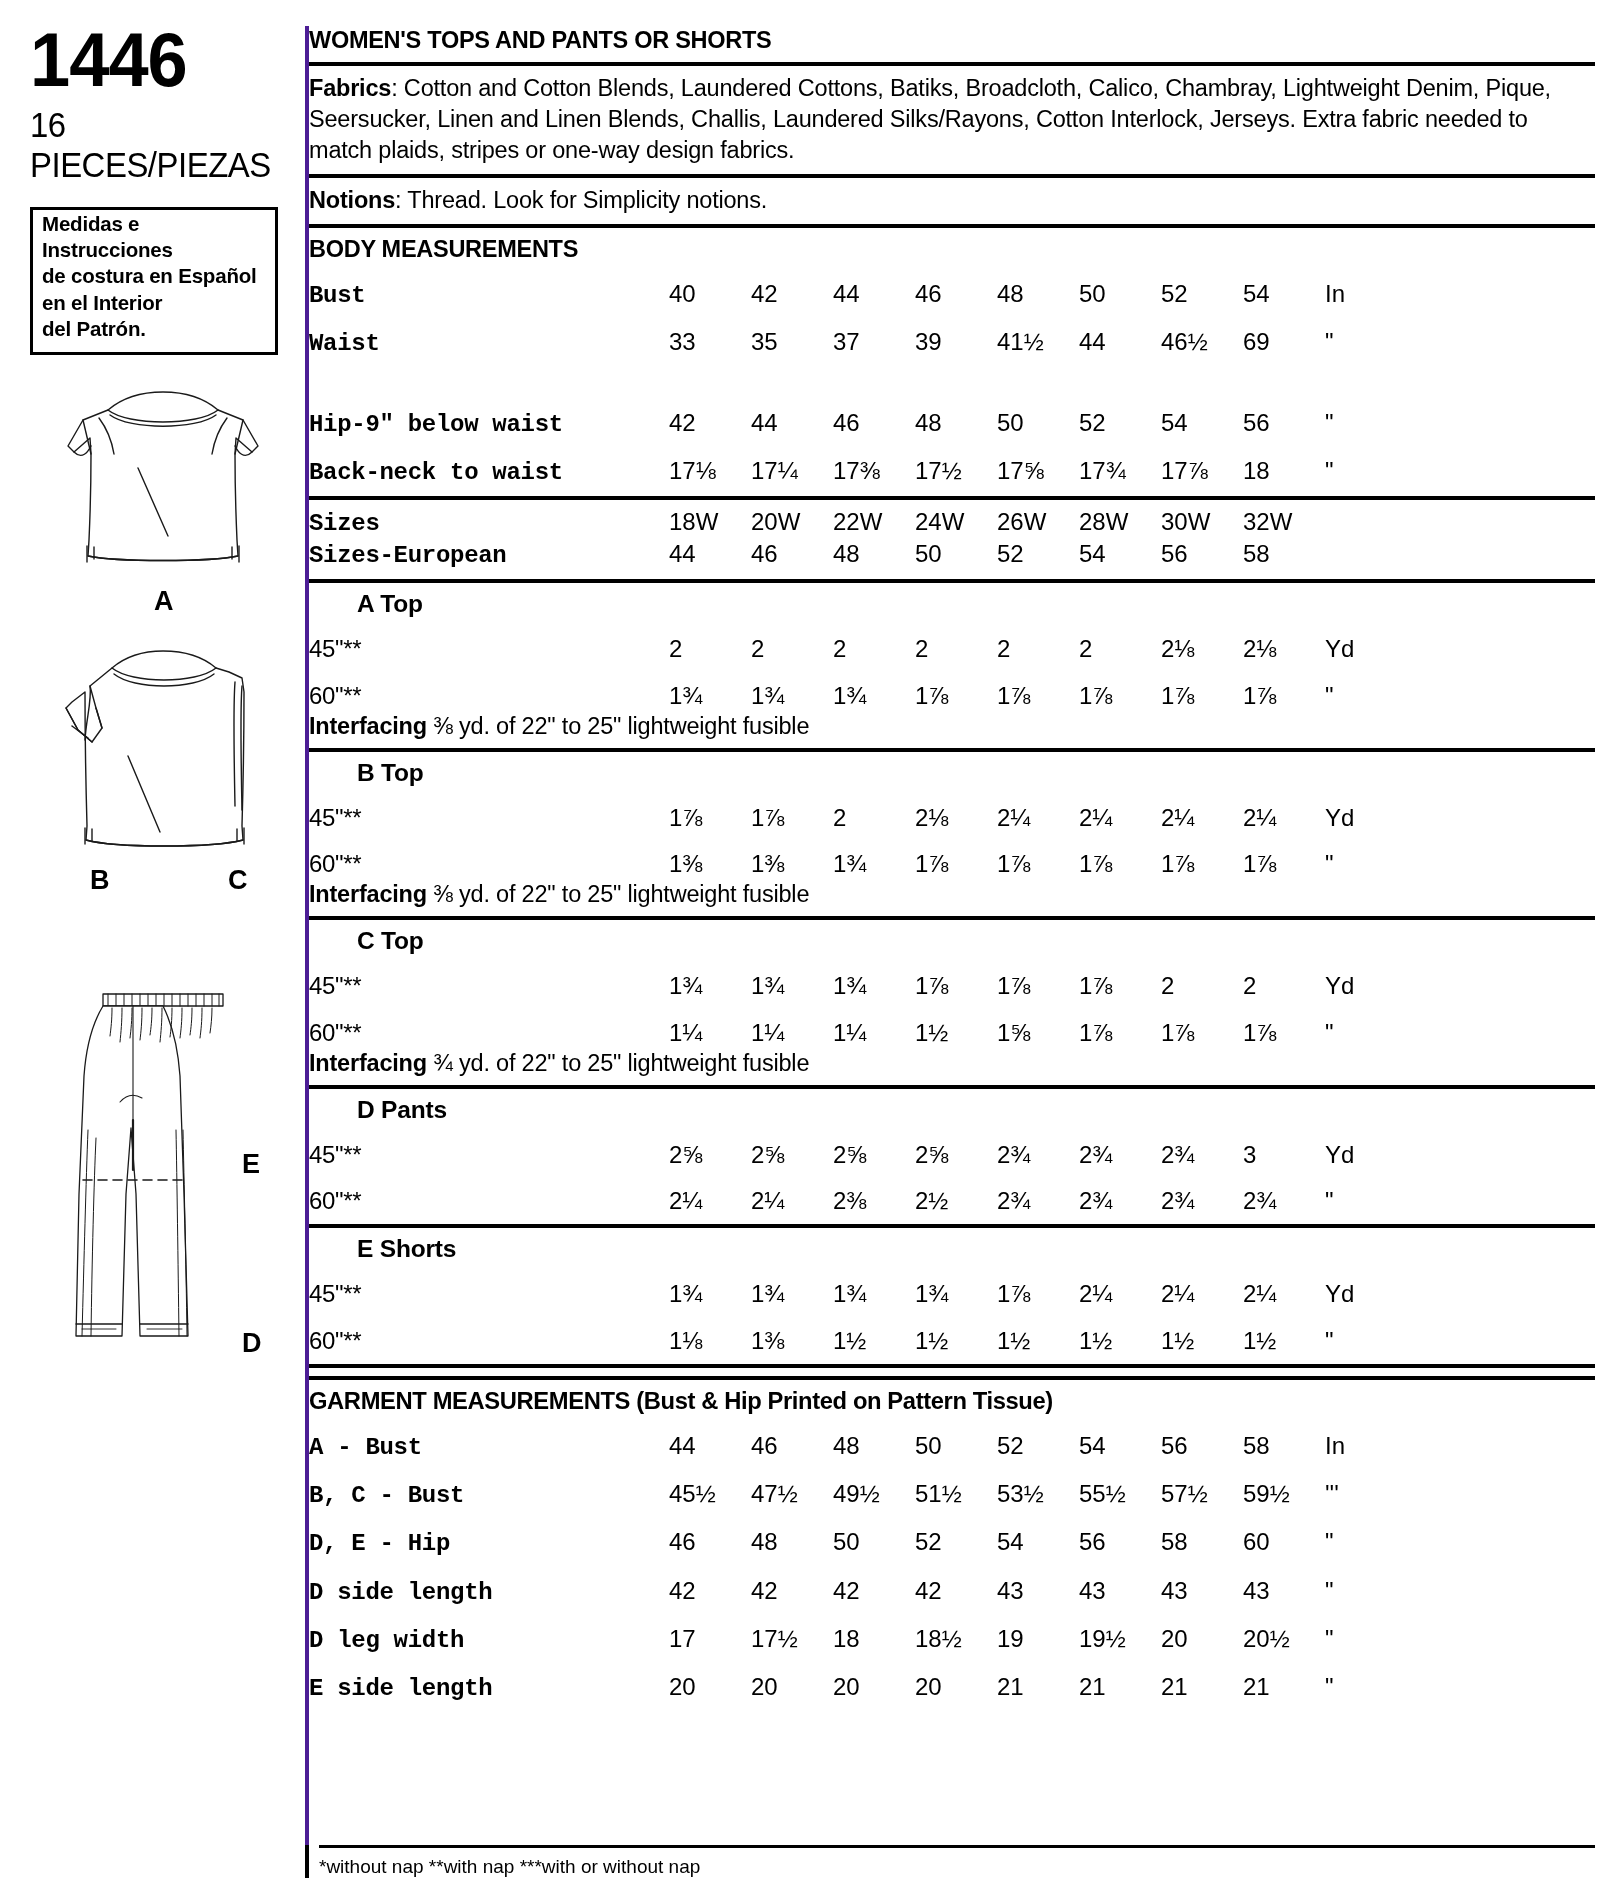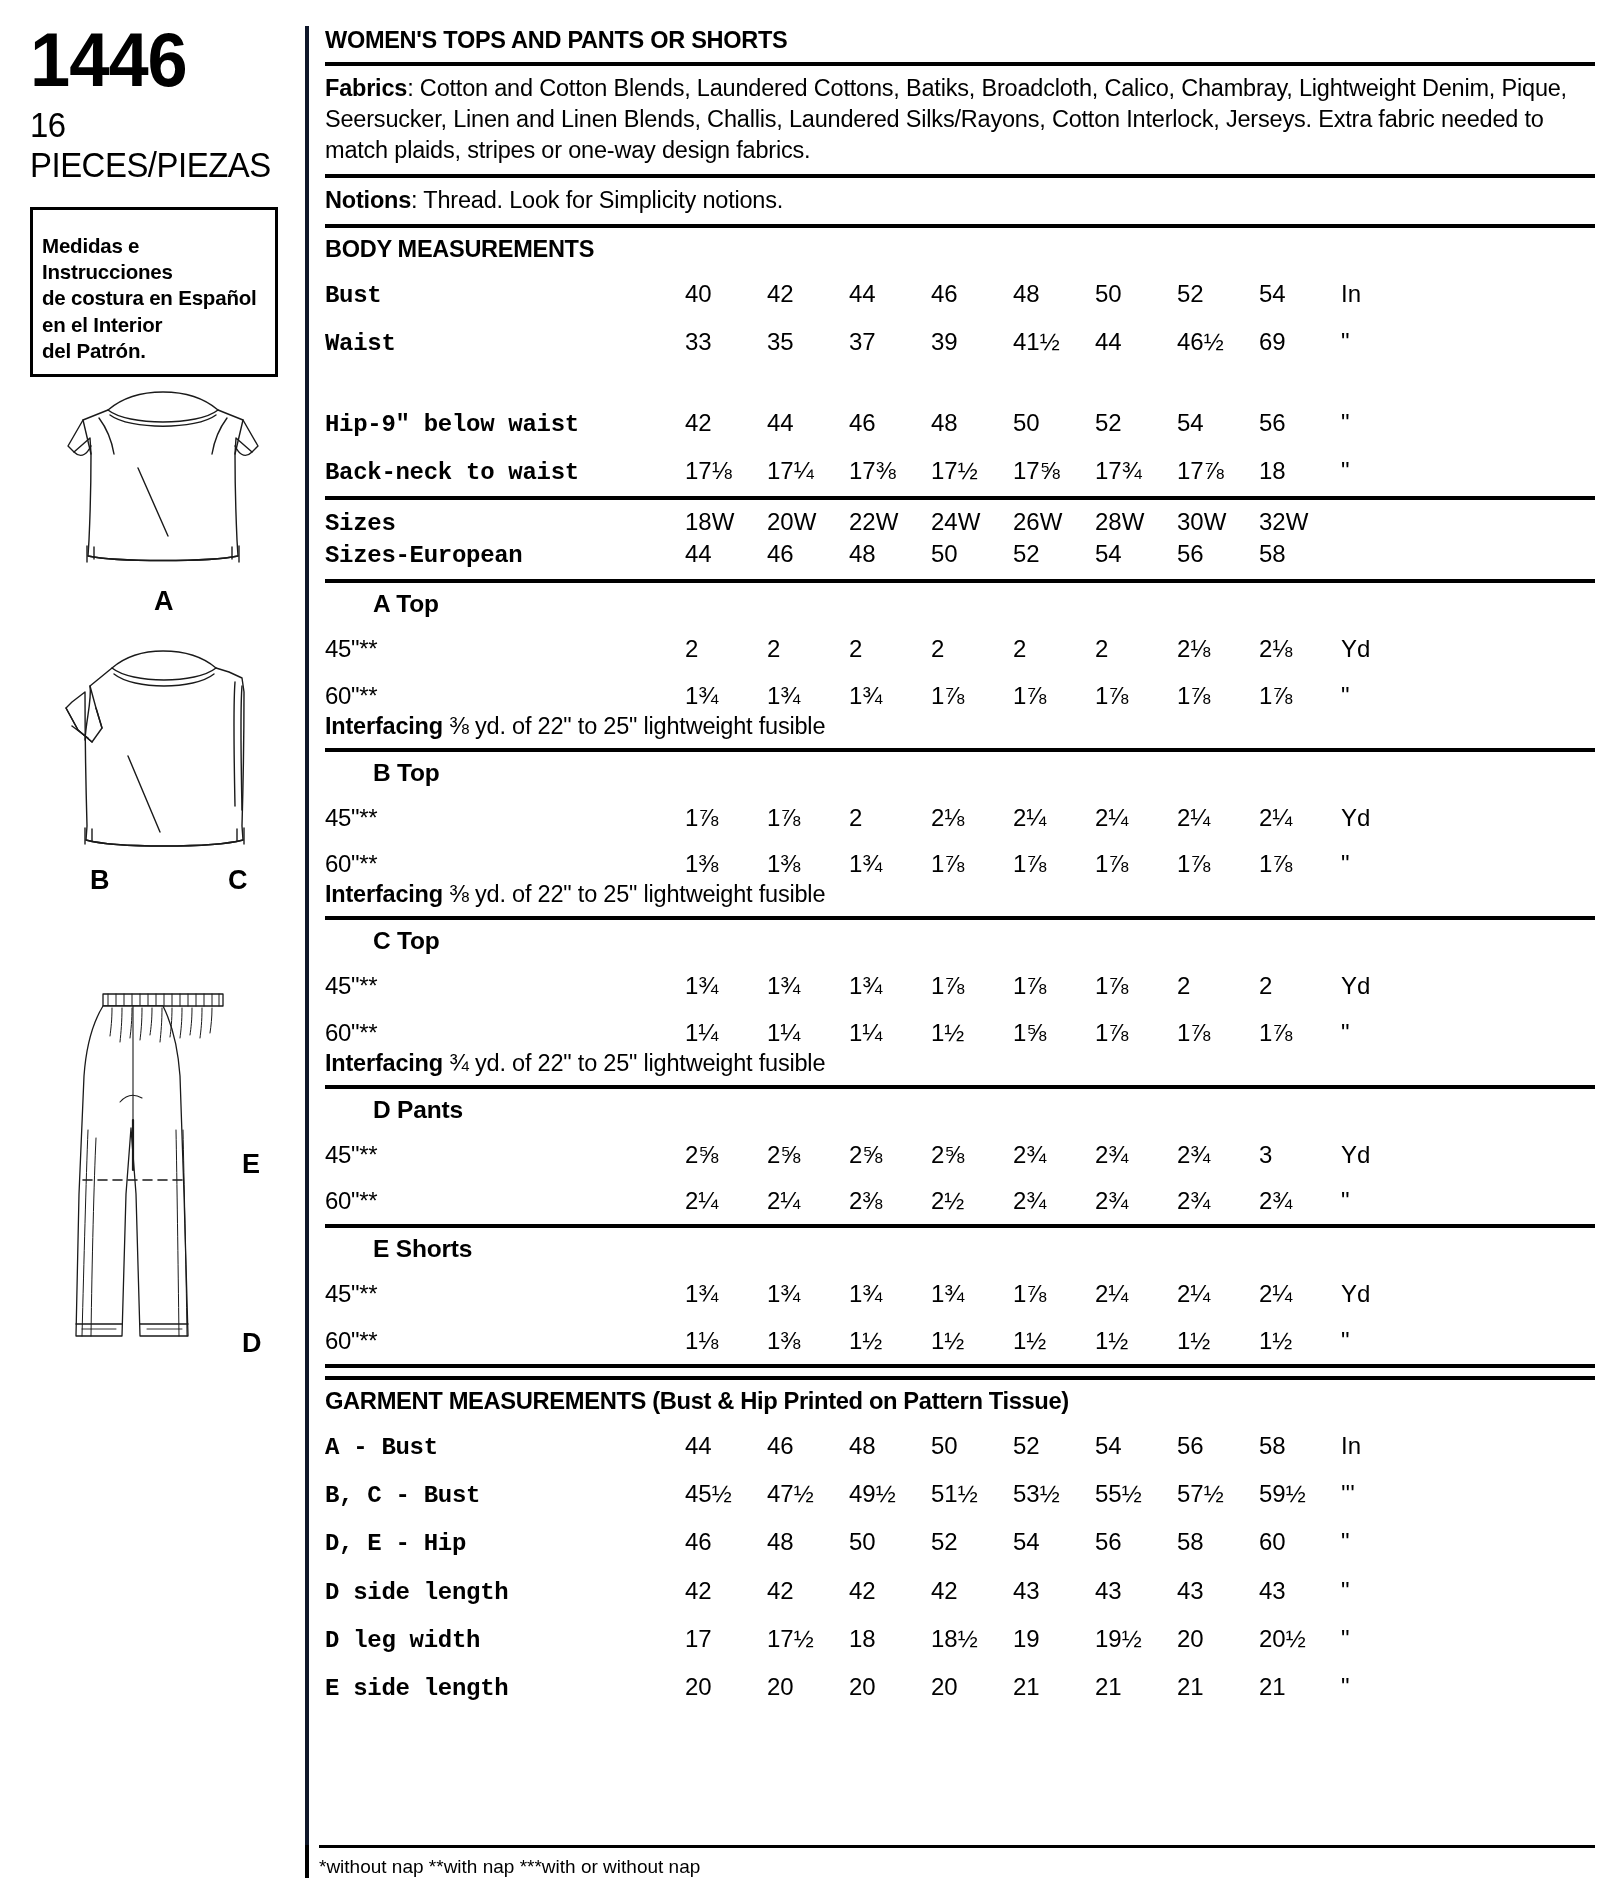--- a/index.html
+++ b/index.html
@@ -41,21 +41,21 @@
     font-size: 35px;
     font-weight: normal;
     margin-top: 8px;
     letter-spacing: -0.5px;
     transform: scaleX(0.94);
     transform-origin: left top;
   }
   .spanish-box {
     margin-top: 22px;
     border: 3px solid #000;
-    padding: 23px 8px 10px 9px;
+    padding: 1px 8px 10px 9px;
     width: 248px;
     box-sizing: border-box;
   }
   .spanish-box div {
     font-size: 20.5px;
     font-weight: bold;
     line-height: 1.28;
     letter-spacing: -0.2px;
   }
 
@@ -65,22 +65,22 @@
     font-size: 27px;
     font-weight: bold;
   }
 
   
   .right-col {
     position: absolute;
     left: 305px;
     top: 26px;
     width: 1290px;
-    border-left: 4px solid #0f172a;
-    padding-left: 16px;
+    border-left: 4px solid #4c1d95;
+    padding-left: 0;
     box-sizing: border-box;
     height: 1845px;
   }
   .sec-title {
     font-size: 24.5px;
     font-weight: bold;
     letter-spacing: -0.3px;
     transform: scaleX(0.96);
     transform-origin: left center;
     white-space: nowrap;

